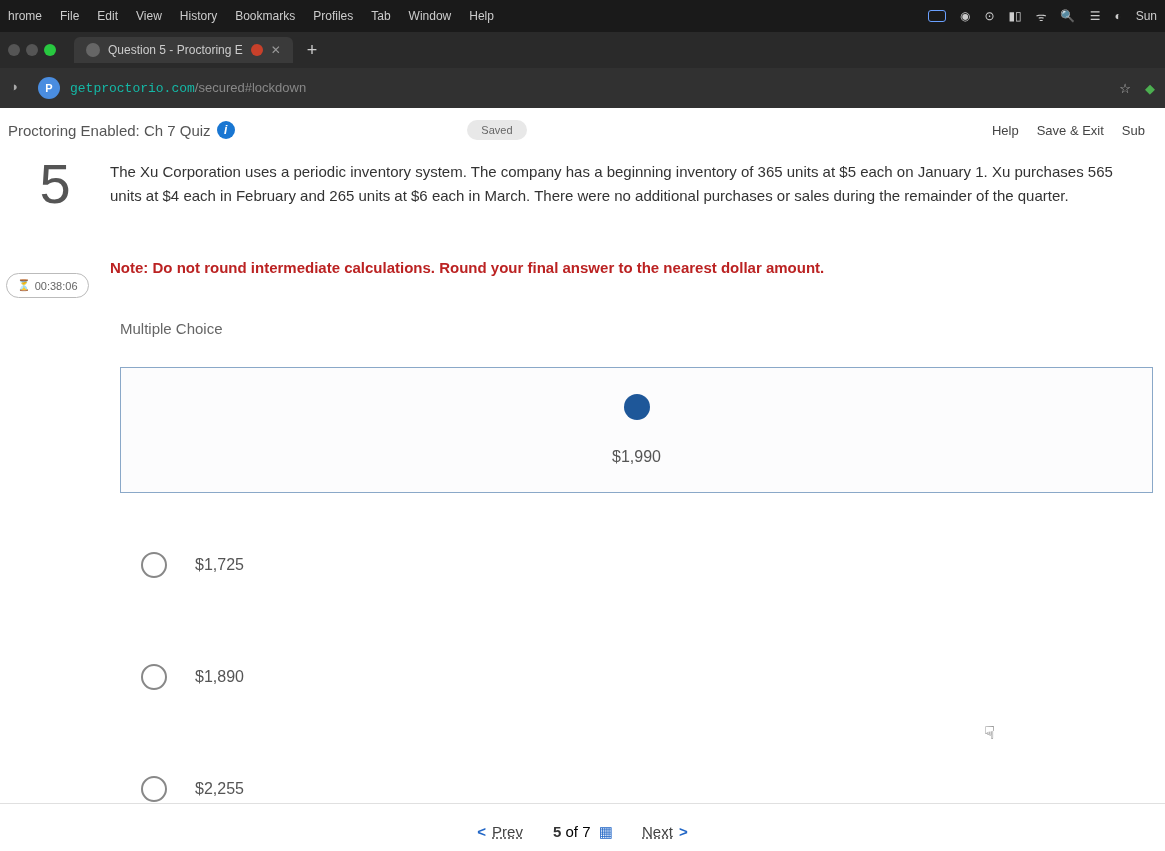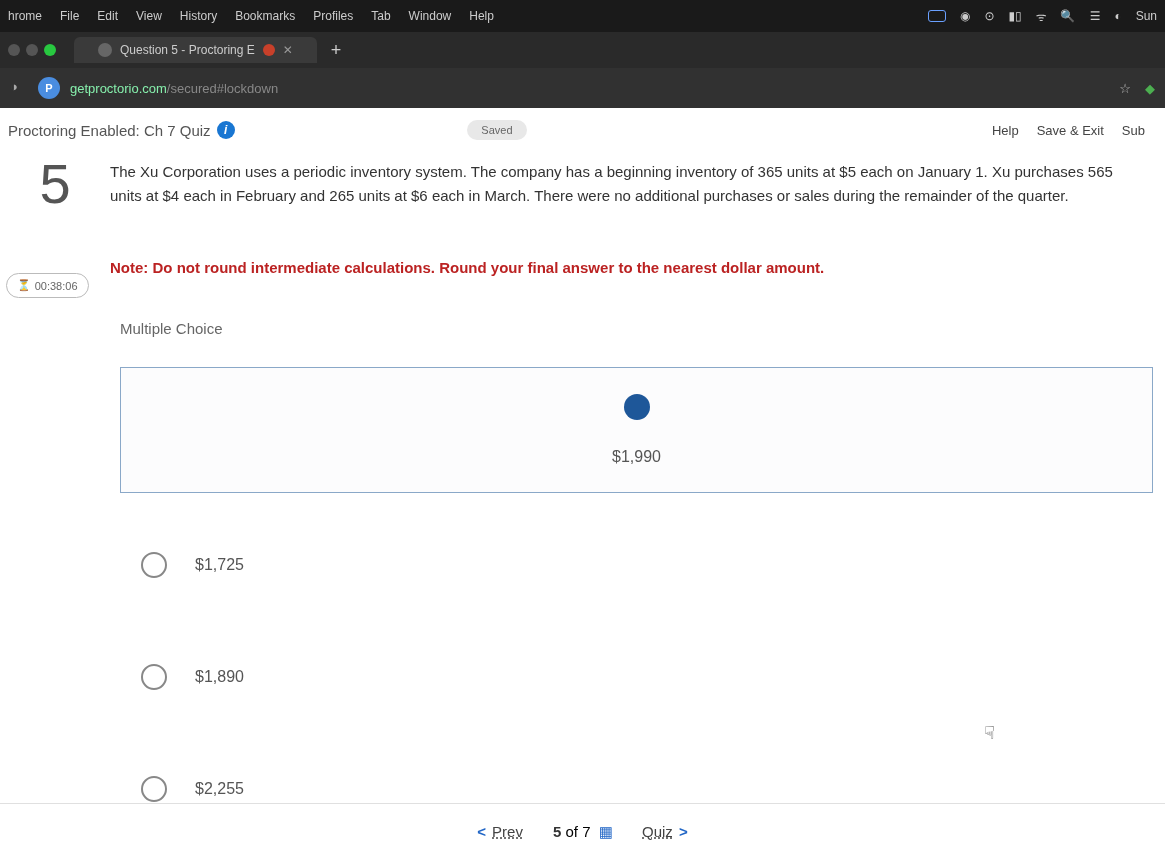--- a/index.html
+++ b/index.html
@@ -8,30 +8,30 @@
 
 .menubar { height: 32px; background: #1a1a1a; color: #ccc; display: flex; align-items: center; padding: 0 8px; font-size: 12px; gap: 18px; }
 .menubar .right { margin-left: auto; display: flex; gap: 14px; align-items: center; }
 .menubar .right span { display: inline-flex; }
 
 
 .tabbar { height: 36px; background: #2a2a2a; display: flex; align-items: center; padding: 0 8px; gap: 8px; }
 .traffic { display: flex; gap: 6px; margin-right: 10px; }
 .traffic .dot { width: 12px; height: 12px; border-radius: 50%; background: #555; }
 .traffic .dot.green { background: #28c840; }
-.tab { display: flex; align-items: center; gap: 8px; background: #3a3a3a; color: #ccc; padding: 6px 24px; border-radius: 6px 6px 0 0; font-size: 12px; }
+.tab { display: flex; align-items: center; gap: 8px; background: #3a3a3a; color: #ccc; padding: 6px 12px; border-radius: 6px 6px 0 0; font-size: 12px; }
 .tab .fav { width: 14px; height: 14px; border-radius: 50%; background: #666; display: inline-block; }
 .tab .close { color: #999; font-size: 12px; }
 .newtab { color: #ccc; font-size: 18px; padding: 0 6px; }
 
 
 .addrbar { height: 40px; background: #313131; display: flex; align-items: center; padding: 0 10px; gap: 10px; color: #ccc; font-size: 13px; }
 .addrbar .shield { width: 18px; height: 18px; color: #aaa; }
 .addrbar .siteicon { width: 22px; height: 22px; border-radius: 50%; background: #4a8de0; display: inline-flex; align-items: center; justify-content: center; color: #fff; font-weight: bold; font-size: 11px; }
-.addrbar .urlhost { color: #86efac; }
+.addrbar .urlhost { color: #14b8a6; font-family: Liberation Mono, monospace; }
 .addrbar .urlpath { color: #888; }
 .addrbar .rightaddr { margin-left: auto; display: flex; gap: 14px; align-items: center; color: #bbb; }
 
 
 .page { background: #fff; height: calc(851px - 24px - 36px - 40px); position: relative; overflow: hidden; }
 
 .pagehead { display: flex; align-items: center; padding: 12px 20px 8px 8px; }
 .proctor { color: #555; font-size: 15px; }
 .infoicon { display: inline-flex; width: 18px; height: 18px; border-radius: 50%; background: #1976d2; color: #fff; font-size: 12px; font-weight: bold; align-items: center; justify-content: center; font-style: italic; margin-left: 6px; }
 .savedpill { margin: 0 auto; background: #e8e8e8; color: #666; font-size: 11px; padding: 4px 14px; border-radius: 12px; }
@@ -175,18 +175,18 @@
       <span class="chev">&lt;</span>
       <span class="u">Prev</span>
     </div>
     <div class="pos">
       <b>5</b>
       <span>of</span>
       <span>7</span>
       &nbsp;<span class="gridicon">▦</span>
     </div>
     <div class="btn">
-      <span class="u">Quiz</span>
+      <span class="u">Next</span>
       <span class="chev">&gt;</span>
     </div>
   </div>
 
 </div>
 
 </body></html>

